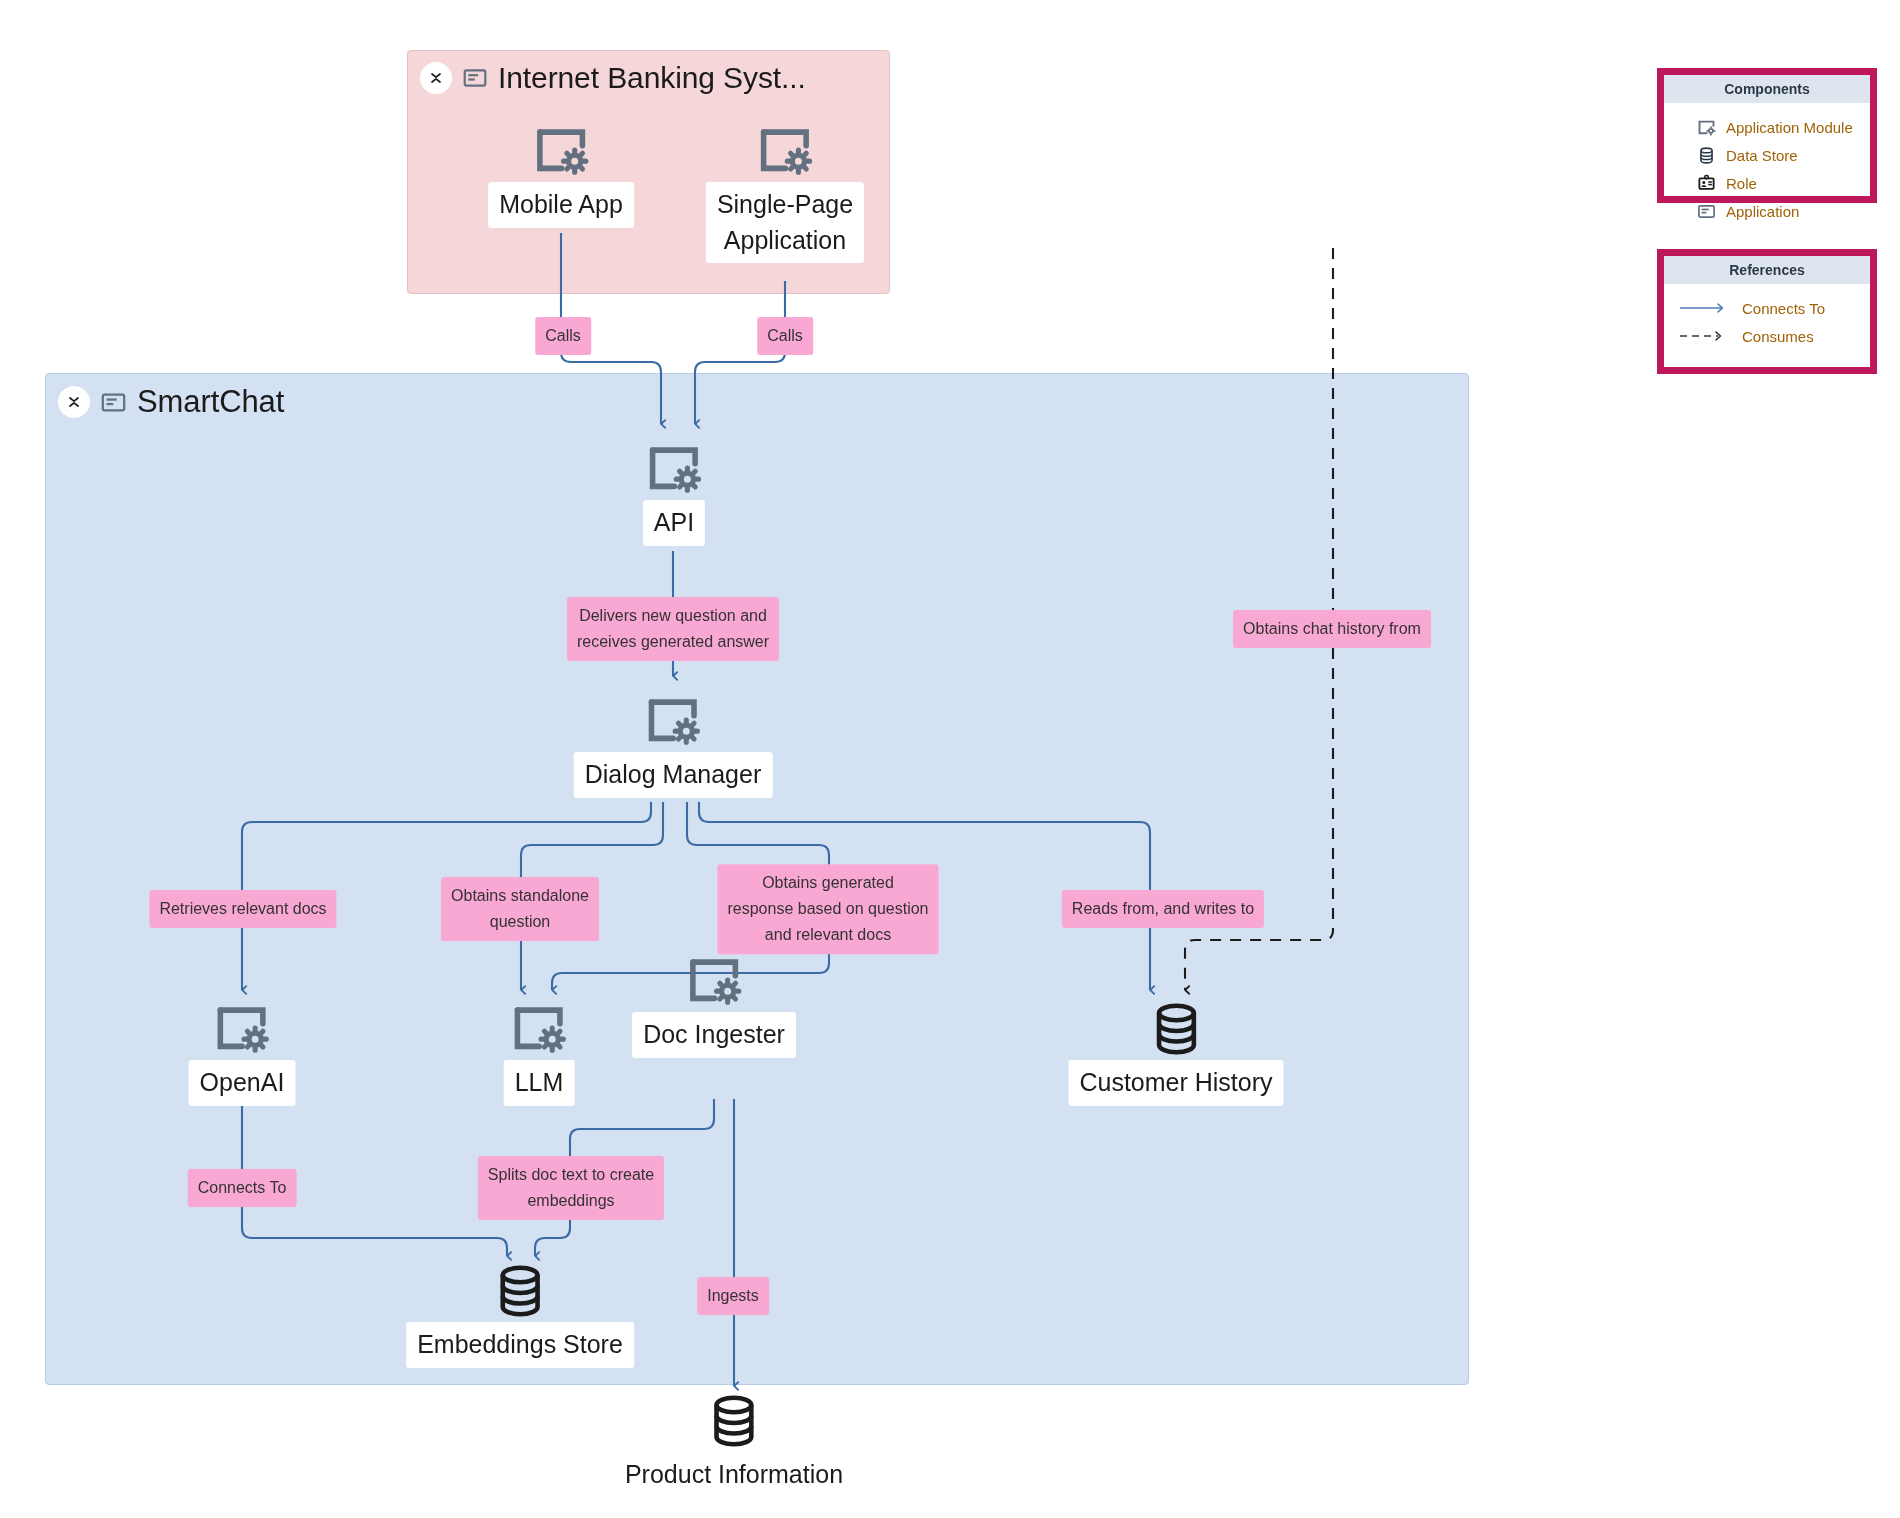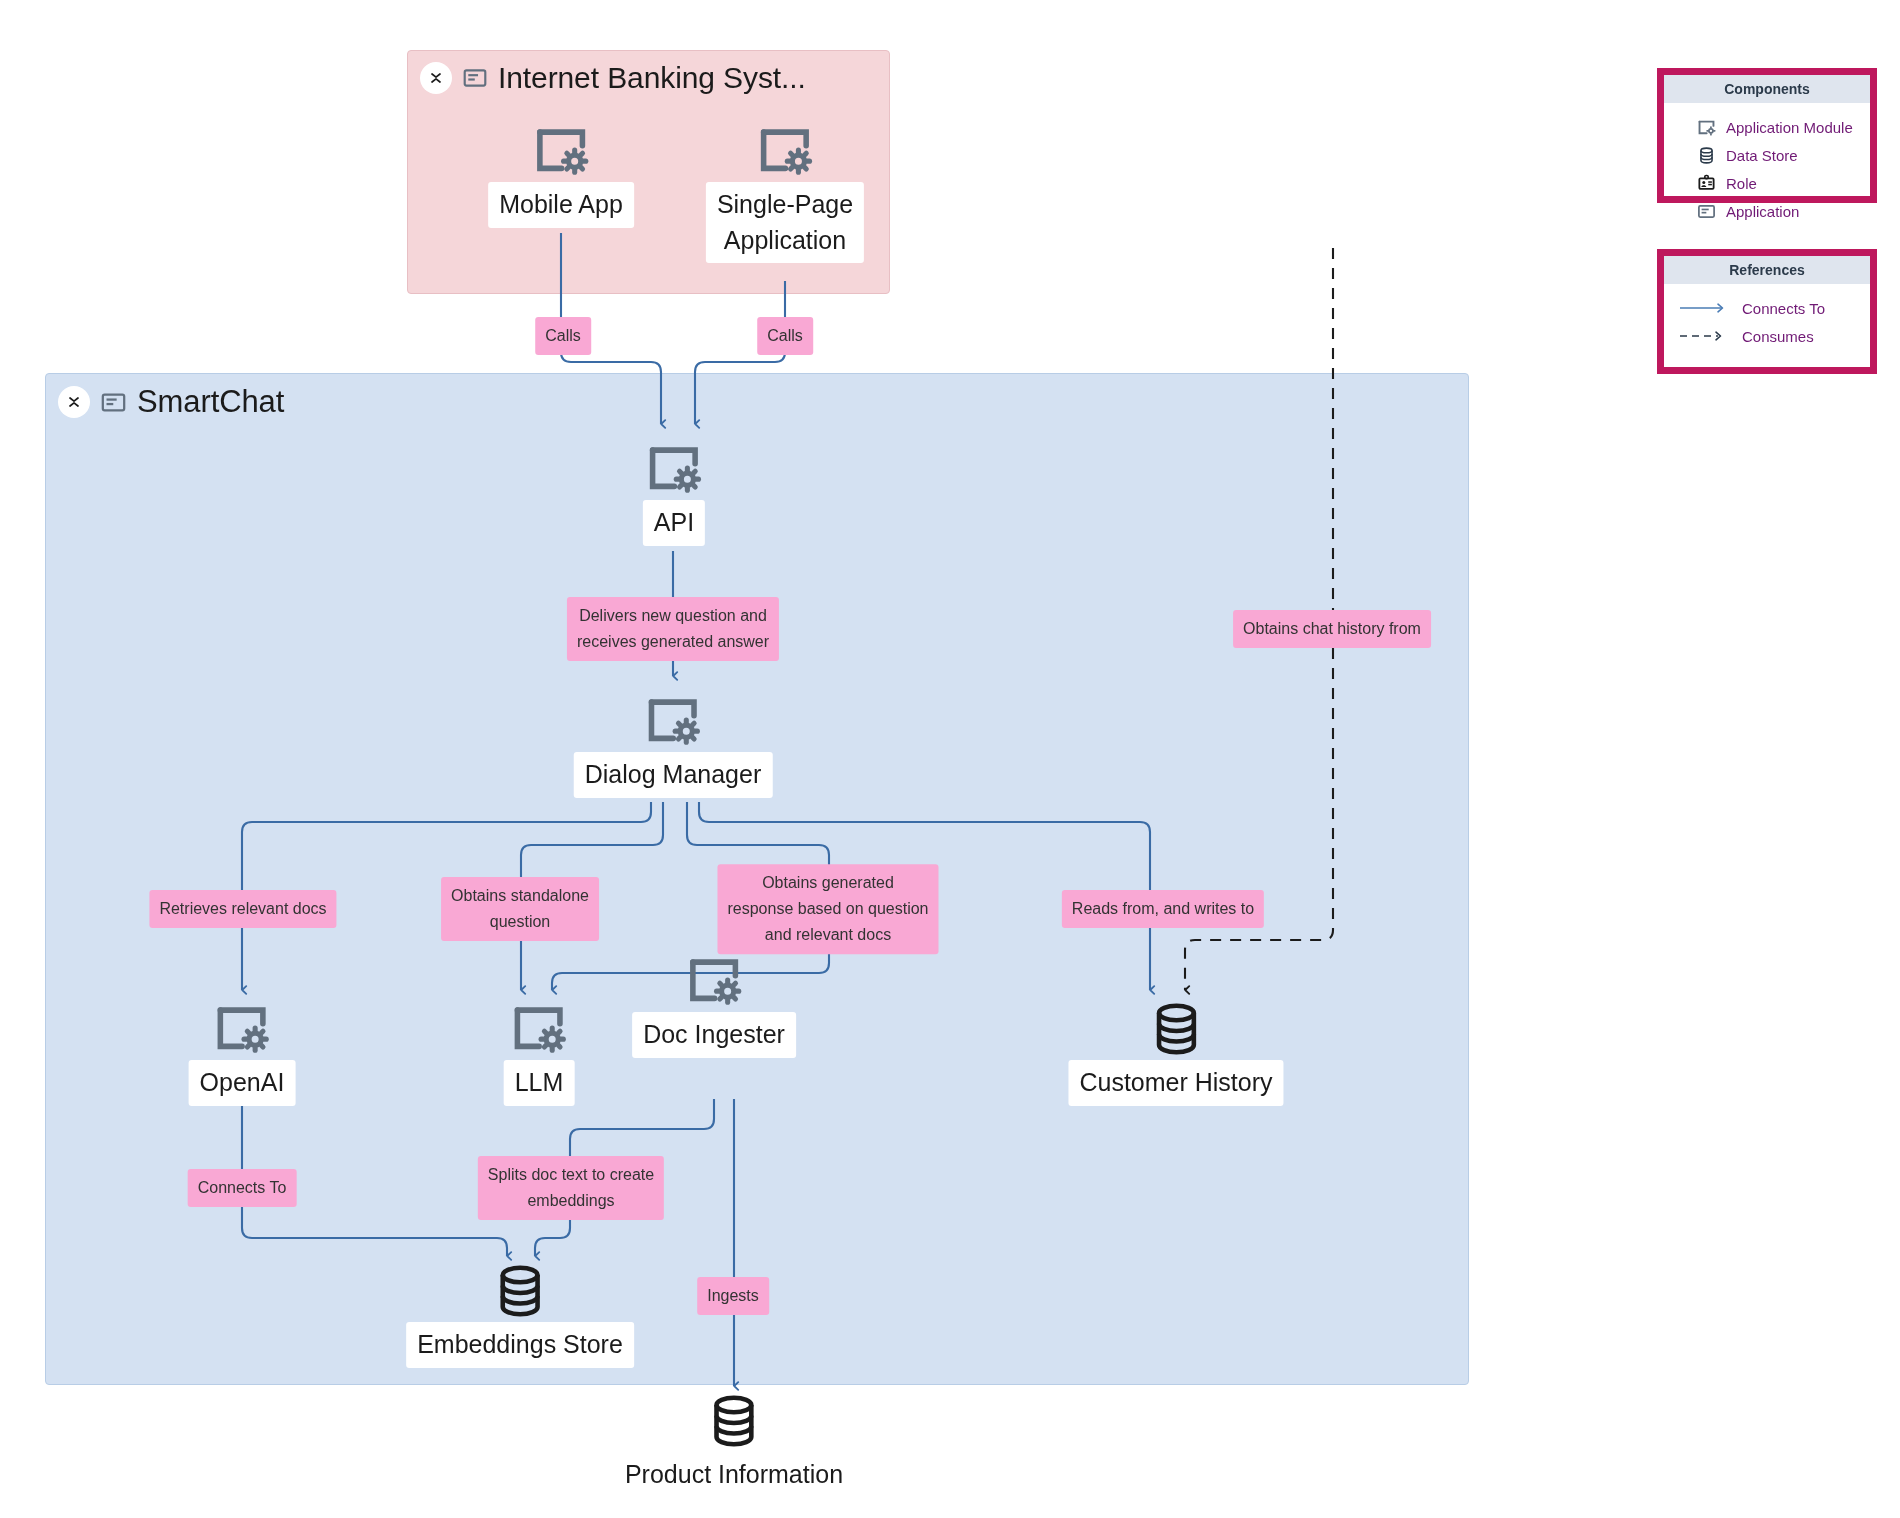--- a/index.html
+++ b/index.html
@@ -123,21 +123,21 @@
     color: #2b3a4a;
     padding: 6px 0 6px;
   }
   .legend-body { padding: 10px 0 8px 32px; }
   .legend-row {
     display: flex;
     align-items: center;
     gap: 10px;
     height: 28px;
     font-size: 15px;
-    color: #701a75;
+    color: #a16207;
   }
   .legend-ico { width: 20px; display: flex; justify-content: center; line-height: 0; }
   .legend-line { width: 54px; flex: none; line-height: 0; }
 </style>
 </head>
 <body>
 
 <div id="canvas">
 
   <div class="group group-ibs">

